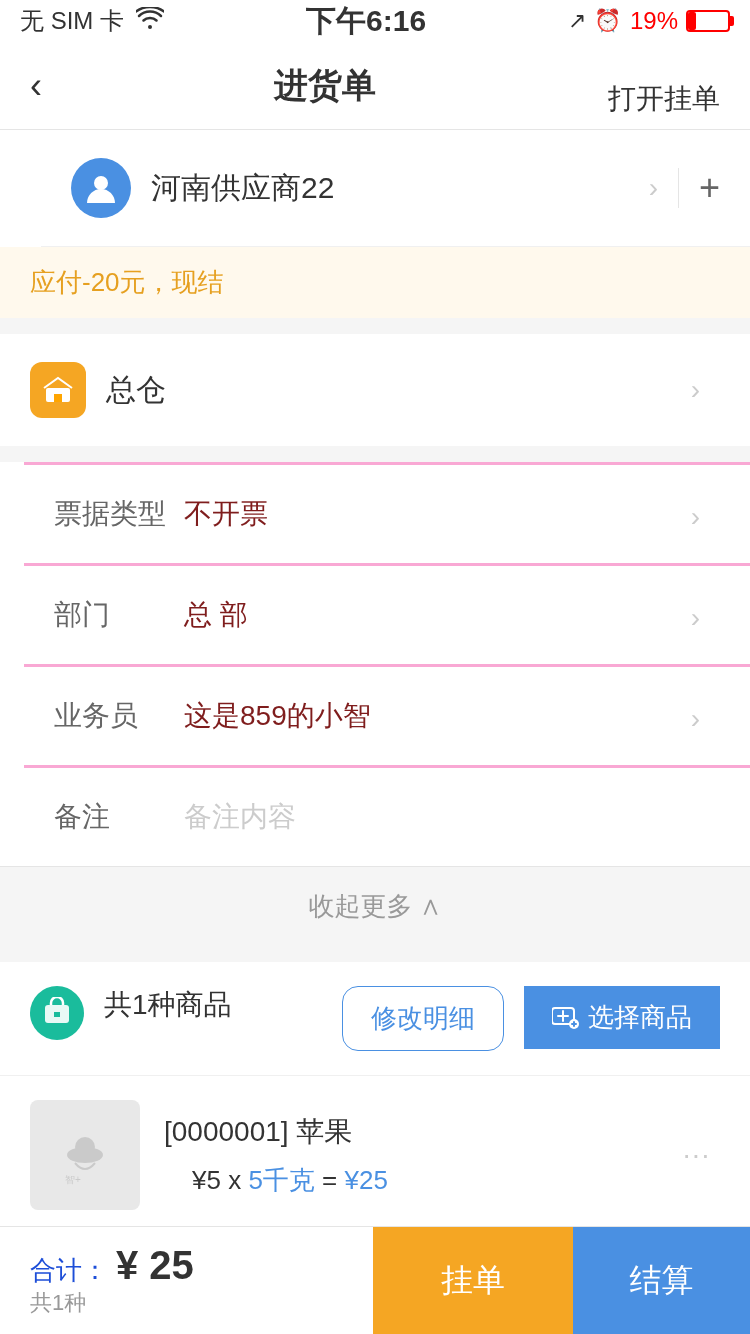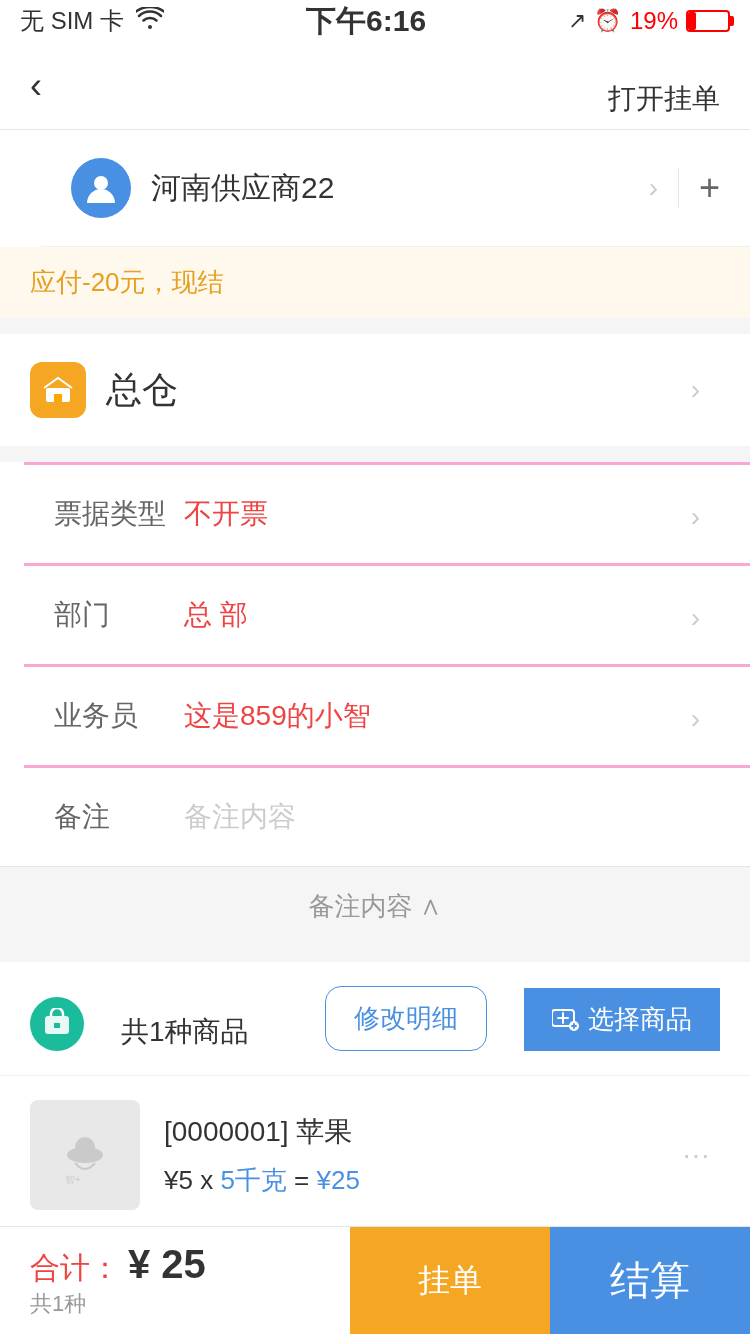--- a/index.html
+++ b/index.html
@@ -147,42 +147,42 @@
       width: 56px; height: 56px;
       border-radius: 12px;
       background: #f5a623;
       display: flex; align-items: center; justify-content: center;
       margin-right: 20px;
       flex-shrink: 0;
     }
     .warehouse-icon svg { width: 32px; height: 32px; fill: #fff; }
     .warehouse-name {
       flex: 1;
-      font-size: 36px;
+      font-size: 30px;
       color: #333;
     }
 
     
     .form-row {
       display: flex;
       align-items: flex-end;
       padding: 30px;
       border-top: 3px solid #f9a8d4;
       margin-left: 24px;
     }
     .form-label {
       font-size: 28px;
       color: #666;
       width: 130px;
       flex-shrink: 0;
     }
     .form-value {
       flex: 1;
       font-size: 28px;
-      color: #ef4444;
+      color: #7f1d1d;
     }
     .form-placeholder {
       color: #ccc;
     }
 
     
     .collapse-bar {
       background: #f5f5f5;
       text-align: center;
       padding: 22px 0;
@@ -192,24 +192,24 @@
       border-top: 1px solid #e5e5e5;
     }
 
     
     .products-section {
       background: #fff;
       margin-bottom: 0;
     }
     .products-header {
       display: flex;
-      align-items: flex-end;
+      align-items: flex-start;
       padding: 24px 30px;
       border-bottom: 1px solid #f0f0f0;
-      gap: 37px;
+      gap: 20px;
     }
     .products-icon {
       width: 54px; height: 54px;
       border-radius: 50%;
       background: #1abc9c;
       display: flex; align-items: center; justify-content: center;
       flex-shrink: 0;
     }
     .products-count {
       flex: 1;
@@ -257,20 +257,21 @@
     .product-thumb svg { width: 60px; height: 60px; opacity: 0.3; }
     .product-info { flex: 1; }
     .product-name {
       font-size: 28px;
       color: #333;
       margin-bottom: 12px;
     }
     .product-price {
       font-size: 26px;
       color: #333;
+      margin-left: 28px;
     }
     .price-highlight { color: #4a90e2; }
     .product-more {
       color: #ccc;
       font-size: 28px;
       padding: 10px;
       cursor: pointer;
     }
 
     
@@ -290,40 +291,40 @@
       display: flex;
       flex-direction: column;
       justify-content: center;
       padding: 0 30px;
     }
     .total-row {
       display: flex;
       align-items: baseline;
       gap: 8px;
     }
-    .total-label { font-size: 30px; color: #ef4444; }
+    .total-label { font-size: 26px; color: #1d4ed8; }
     .total-amount { font-size: 40px; font-weight: 600; color: #333; text-align: right; }
     .total-count { font-size: 22px; color: #999; }
     .footer-btn-hold {
       width: 200px;
       background: #f5a623;
       display: flex;
       align-items: center;
       justify-content: center;
       font-size: 32px;
       color: #fff;
       cursor: pointer;
     }
     .footer-btn-checkout {
-      width: 200px;
+      width: 177px;
       background: #4a90e2;
       display: flex;
       align-items: center;
       justify-content: center;
-      font-size: 40px;
+      font-size: 32px;
       color: #fff;
       cursor: pointer;
     }
 
     
     .bottom-spacer { height: 120px; }
   </style>
 </head>
 <body>
 
@@ -345,20 +346,21 @@
     <span style="font-size:22px;">⏰</span>
     <span style="font-size:24px;color:#f00;">19%</span>
     <div class="battery-icon">
       <div class="battery-fill"></div>
     </div>
   </div>
 </div>
 
 <div class="nav-bar">
   <span class="nav-back">‹</span>
+  <span class="nav-title">进货单</span>
   <span class="nav-action">打开挂单</span>
 </div>
 
 <div class="content">
 
   <div class="card">
     <div class="supplier-row">
       <div class="supplier-avatar">
         <svg width="34" height="34" viewBox="0 0 34 34">
           <circle cx="17" cy="12" r="7" fill="#fff"></circle>
@@ -405,21 +407,21 @@
       <span class="form-label">业务员</span>
       <span class="form-value">这是859的小智</span>
       <span class="chevron">›</span>
     </div>
 
     <div class="form-row">
       <span class="form-label">备注</span>
       <span class="form-value form-placeholder">备注内容</span>
     </div>
 
-    <div class="collapse-bar">备注内容 ∧</div>
+    <div class="collapse-bar">收起更多 ∧</div>
   </div>
 
   <div class="products-section card">
     <div class="products-header">
       <div class="products-icon">
         <svg width="32" height="32" viewBox="0 0 32 32">
           <rect x="4" y="8" width="24" height="18" rx="3" fill="white" opacity="0.9"></rect>
           <path d="M10 8V6a6 6 0 0 1 12 0v2" stroke="white" stroke-width="2.5" fill="none"></path>
           <rect x="13" y="15" width="6" height="5" fill="#1abc9c"></rect>
         </svg>

